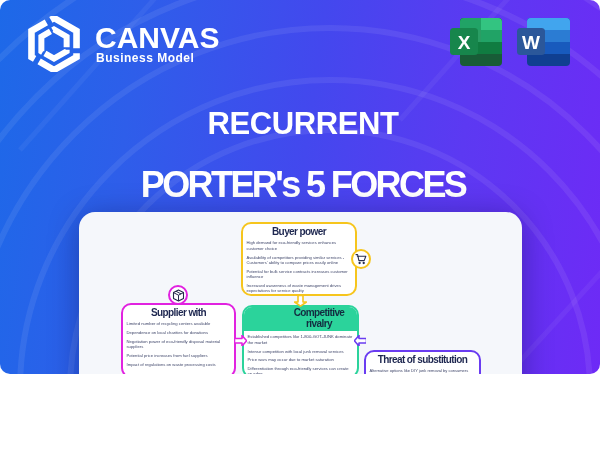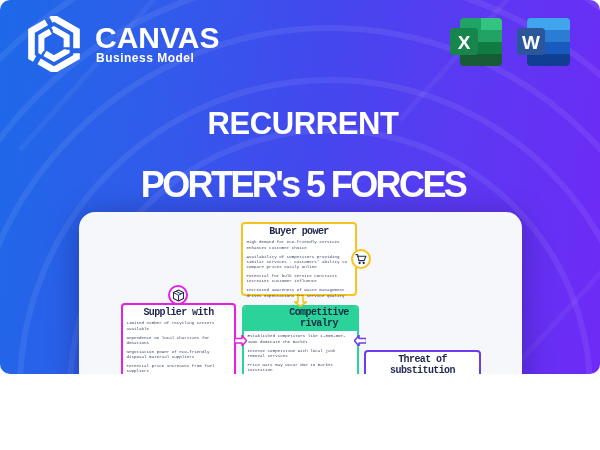--- a/index.html
+++ b/index.html
@@ -3,21 +3,21 @@
 <style>
 html,body{margin:0;padding:0;width:600px;height:450px;background:#fff;font-family:"Liberation Sans",sans-serif;}
 #bg{position:absolute;left:0;top:0;width:600px;height:374px;border-radius:10px;overflow:hidden;
 background:linear-gradient(98deg,#1d69e8 0%,#2e5eea 22%,#4348ee 50%,#5c39f2 74%,#6e2af6 100%);}
 .abs{position:absolute;}
 #canvastxt{position:absolute;left:95px;top:21px;color:#fff;font-weight:bold;font-size:30px;letter-spacing:0px;}
 #bmtxt{position:absolute;left:96px;top:51px;color:#fff;font-weight:bold;font-size:12px;letter-spacing:0.5px;}
 #h1{position:absolute;left:3px;top:106px;width:600px;text-align:center;color:#fff;font-weight:bold;font-size:31px;letter-spacing:-0.4px;}
 #h2{position:absolute;left:3px;top:164px;width:600px;text-align:center;color:#fff;font-weight:bold;font-size:36px;letter-spacing:-2.6px;}
 #card{position:absolute;left:79px;top:212px;width:443px;height:254px;background:#f5f7fb;border-radius:16px;box-shadow:0 4px 30px rgba(10,10,60,.35);}
-.fbox{position:absolute;background:#fff;border-radius:4px;box-sizing:border-box;font-family:Liberation Mono, monospace;}
+.fbox{position:absolute;background:#fff;border-radius:10px;box-sizing:border-box;}
 .fbox .tt{font-weight:bold;font-size:10px;letter-spacing:-0.6px;color:#1e2750;text-align:center;margin-top:2px;}
 .fbox .bl{font-size:4.2px;color:#3f466a;line-height:1.28;margin:3.4px 0 0 0;}
 .fbox .pad{padding:0 4px 0 3.5px;}
 #buyer{left:241px;top:222px;width:116px;height:74px;border:2.6px solid #f6c51d;}
 #supplier{left:121px;top:303px;width:115px;height:75px;border:2.6px solid #e122e0;}
 #rivalry{left:242px;top:305px;width:117px;height:73px;border:2.6px solid #2bd39b;overflow:hidden;}
 #rivalry .hdr{background:#2bd39b;margin:-1px -1px 0 -1px;padding:1px 0 2px 0;}
 #rivalry .hdr .tt{margin-top:0;color:#132c40;padding-left:37px;}
 #subst{left:364px;top:302px;width:117px;height:75px;border:2.6px solid #6a3cf1;margin-top:48px;}
 #subst .bl{font-size:4.05px;}

